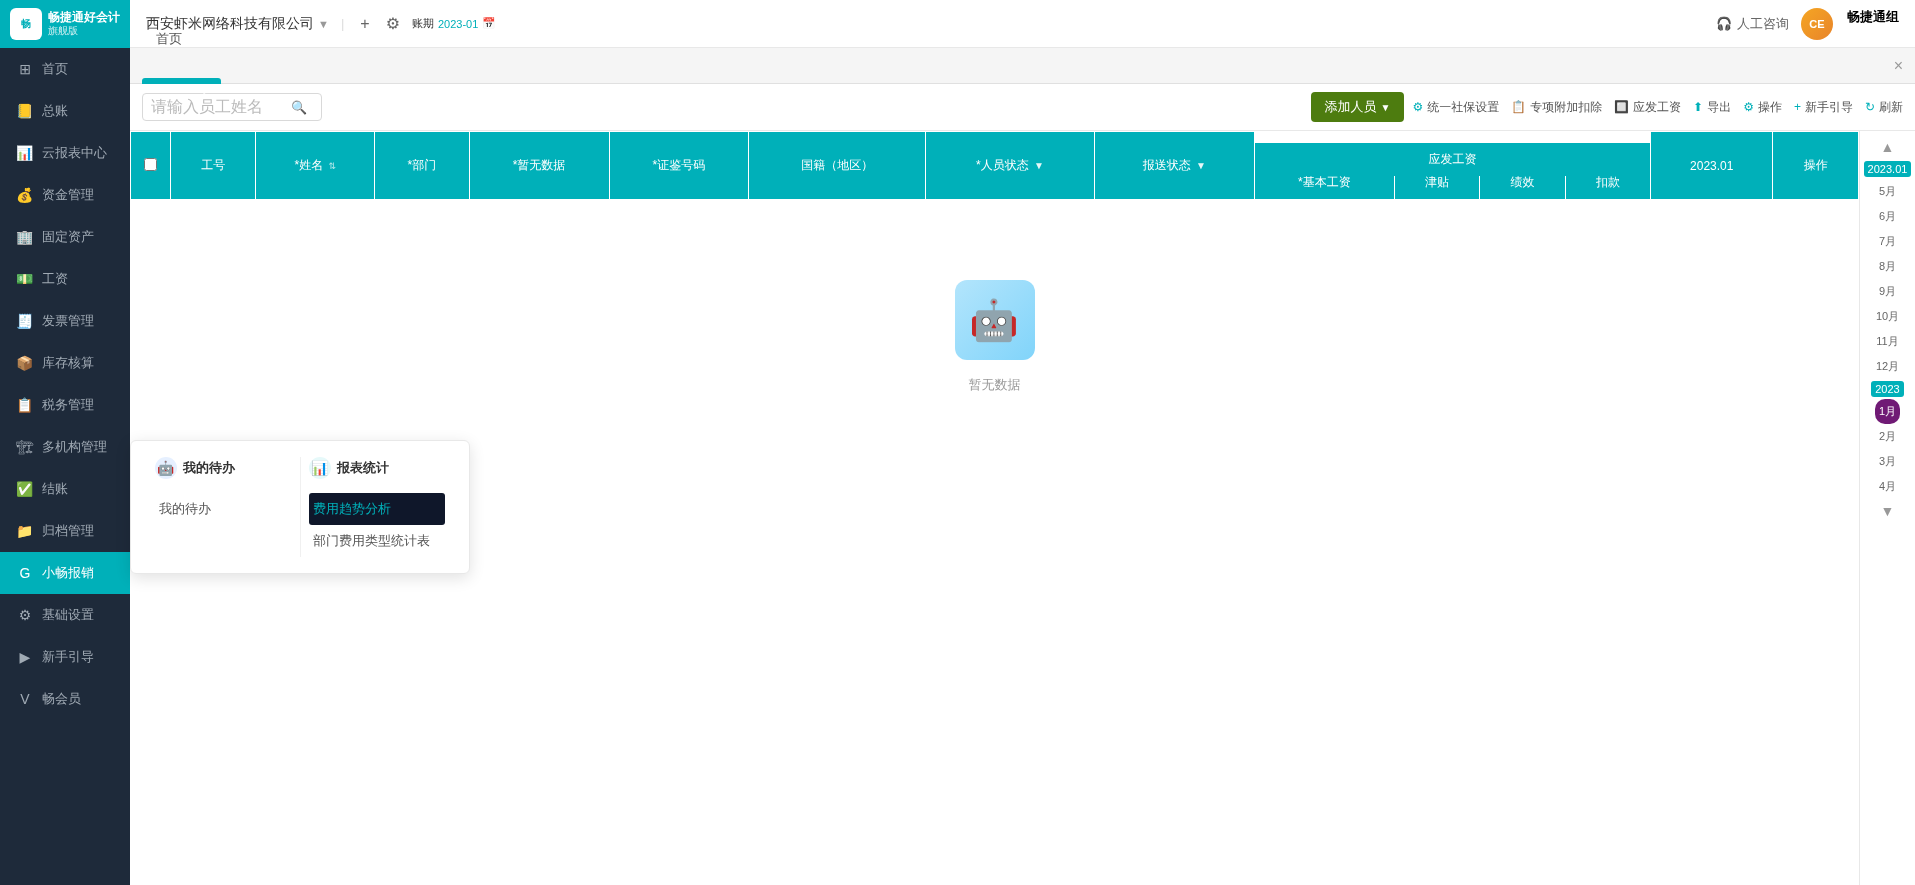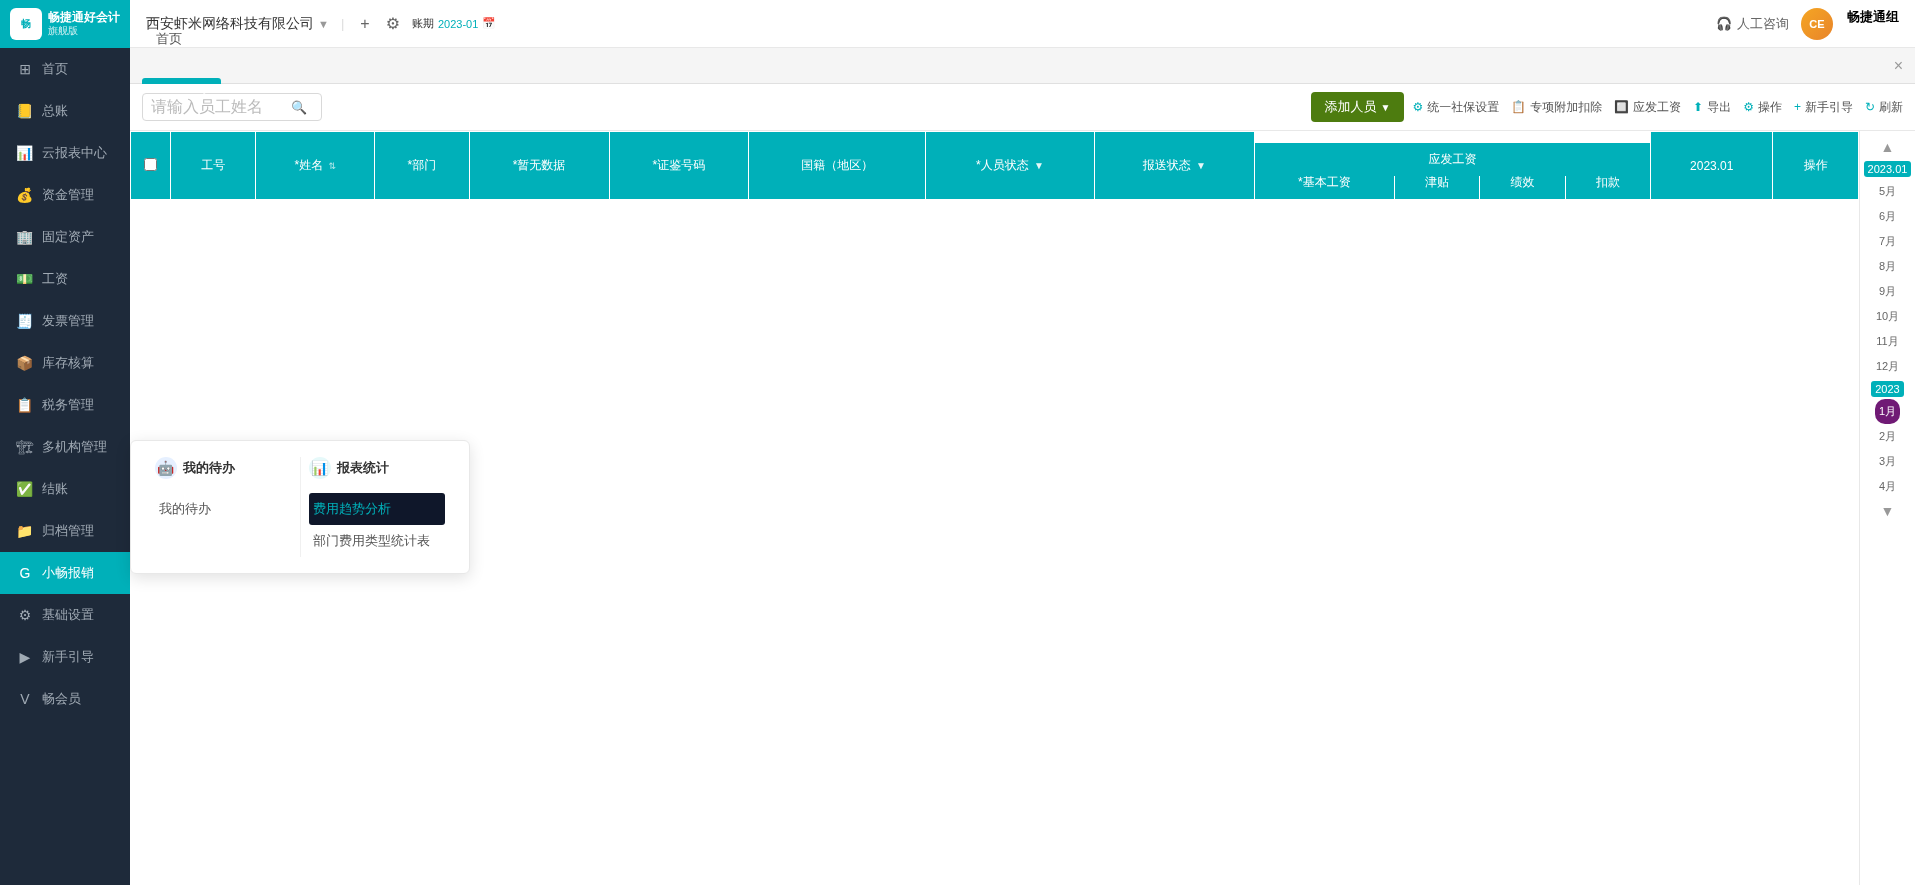--- a/index.html
+++ b/index.html
@@ -471,20 +471,24 @@
             <th>*基本工资</th>
             <th>津贴</th>
             <th>绩效</th>
             <th>扣款</th>
           </tr>
         </thead>
         <tbody id="table-body">
         </tbody>
       </table>
 
+      <div class="empty-state">
+        <div class="empty-icon"></div>
+        <div class="empty-text">暂无数据</div>
+      </div>
     </div>
 
     <div class="timeline-panel">
       <span class="timeline-nav">▲</span>
       <div class="timeline-year">2023.01</div>
       <div id="timeline-months-prev">
           <div class="timeline-month">5月</div>
           <div class="timeline-month">6月</div>
           <div class="timeline-month">7月</div>
           <div class="timeline-month">8月</div>

